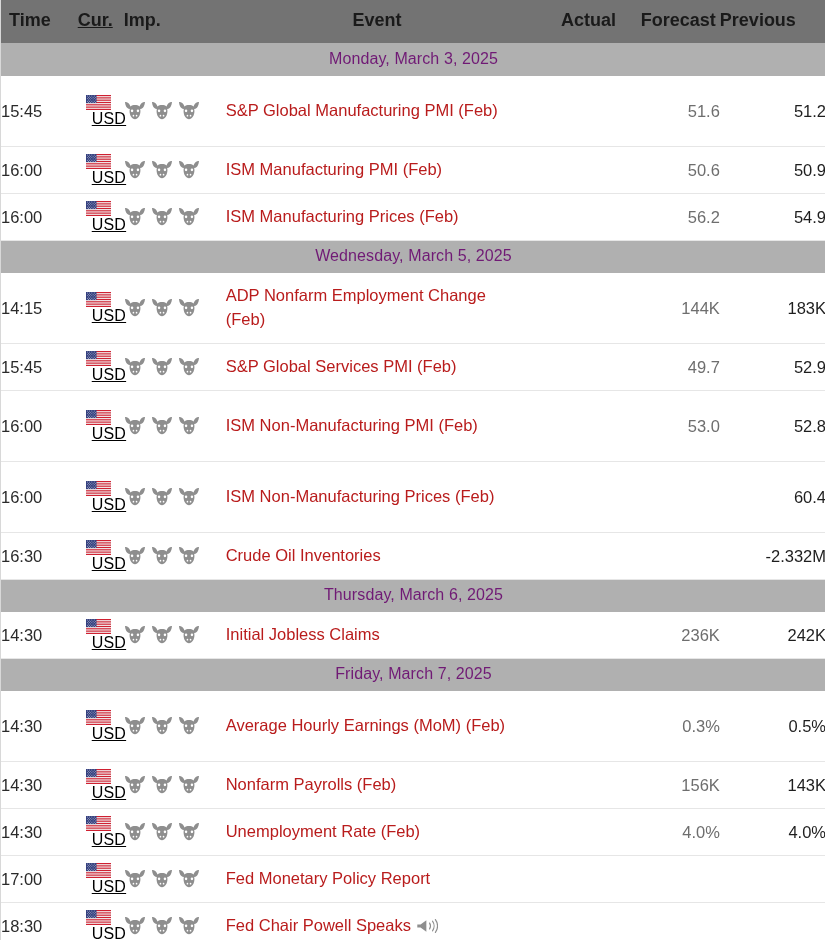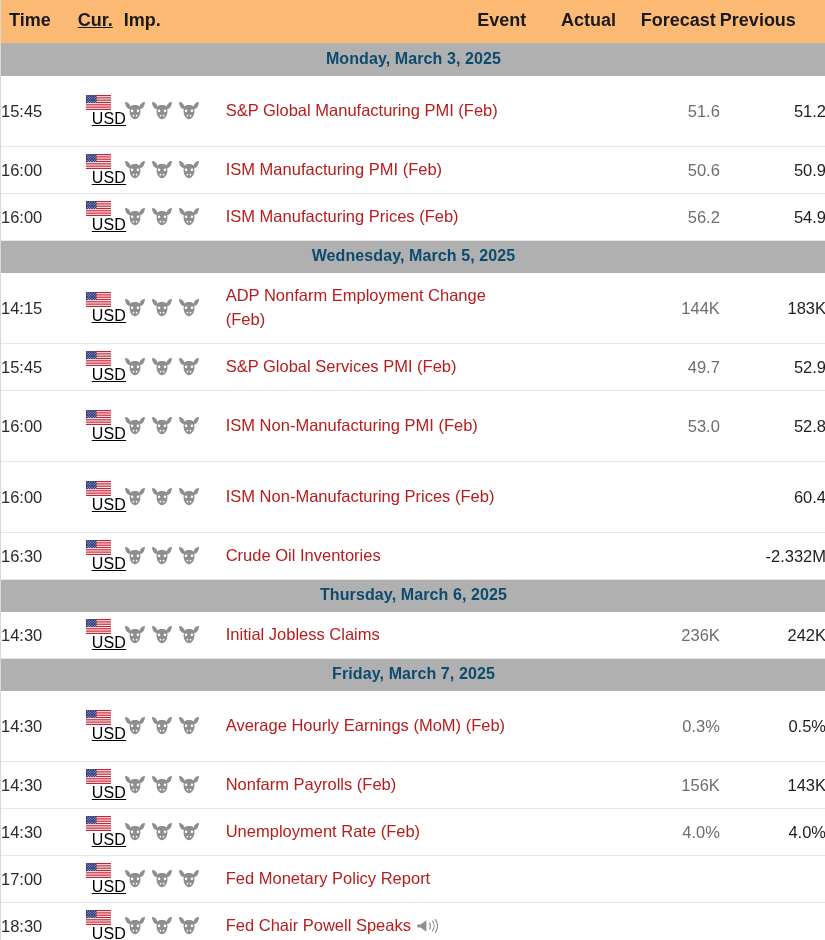--- a/index.html
+++ b/index.html
@@ -37,38 +37,38 @@
   col.c-forecast { width: 96px; }
   col.c-previous { width: 102px; }
 
   
   thead th {
     font-size: 18px;
     font-weight: bold;
     color: #1a1a1a;
     padding: 10px 0 12px 0;
     vertical-align: bottom;
-    background: #fdba74;
+    background: #737373;
     border: none;
     white-space: nowrap;
   }
   th.h-time     { text-align: left;  padding-left: 8px; }
   th.h-cur      { text-align: left;  padding-left: 6px; text-decoration: underline; }
   th.h-imp      { text-align: left;  padding-left: 0px; }
-  th.h-event    { text-align: right;  padding-left: 2px; }
+  th.h-event    { text-align: center;  padding-left: 2px; }
   th.h-actual   { text-align: right; padding-right: 4px; }
   th.h-forecast { text-align: right; padding-right: 4px; }
   th.h-previous { text-align: right; padding-right: 46px; }
 
   
   tr.date-row td {
     background: #b0b0b0;
-    color: #0c4a6e;
+    color: #701a75;
     font-size: 16px;
-    font-weight: bold;
+    font-weight: normal;
     text-align: center;
     padding: 6px 0 7px 0;
     letter-spacing: 0.1px;
     border-top: 1px solid #b0b0b0;
     border-bottom: 1px solid #b0b0b0;
   }
 
   
   tr.ev-row td {
     border-top: 1px solid #e6e6e6;

